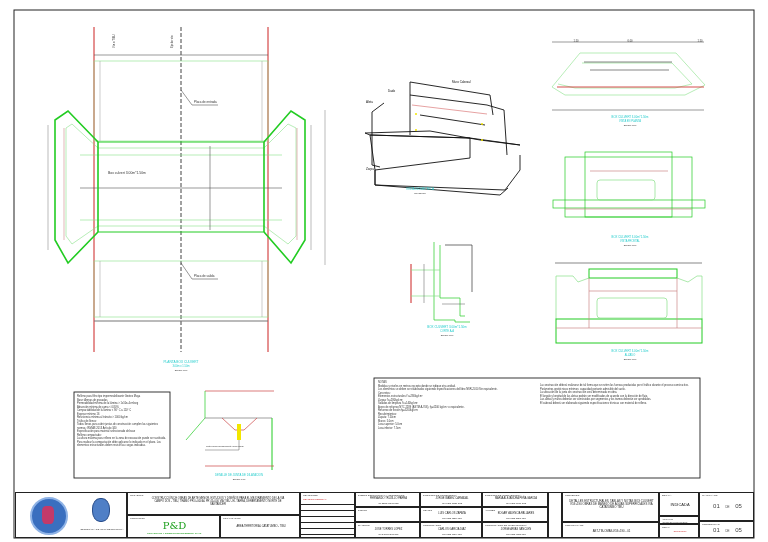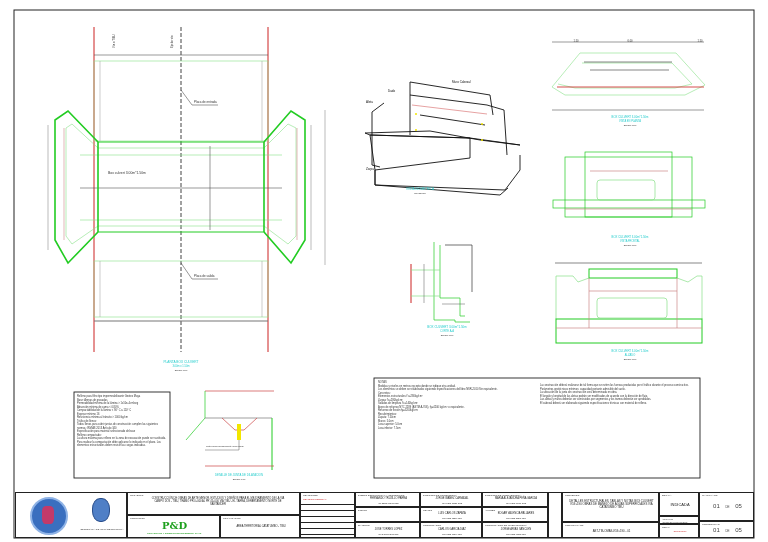--- a/index.html
+++ b/index.html
@@ -234,21 +234,21 @@
     <div style="position:absolute;left:62px;top:35px;width:48px;font-size:2.4px;text-align:center;color:#333;">SECRETARIA DE INFRAESTRUCTURA</div>
   </div>
 
   <div class="cell" style="left:127px;top:492px;width:173px;height:23px;">
     <div class="tb-label" style="left:2px;top:1px;">PROYECTO</div>
     <div class="tb" style="left:20px;top:5px;width:140px;text-align:center;font-size:2.6px;">CONSTRUCCIÓN DE OBRAS DE ARTE MENOR, ESTUDIOS Y DISEÑOS PARA EL MEJORAMIENTO DE LA VIA CAMPO DOS - TIBU, TRAMO PR 0+000 AL PR 45+000 VIA TIBU - EL TARRA, DEPARTAMENTO NORTE DE SANTANDER</div>
   </div>
 
   <div class="cell" style="left:127px;top:515px;width:93px;height:23px;">
     <div class="tb-label" style="left:2px;top:1px;">CONSULTOR</div>
-    <div style="position:absolute;left:0;top:4px;width:93px;text-align:center;font-family:'DejaVu Serif',serif;font-weight:bold;font-size:10px;color:#1ea01e;">P&amp;D</div>
+    <div style="position:absolute;left:0;top:4px;width:93px;text-align:center;font-family:'DejaVu Serif',serif;font-weight:normal;font-size:10px;color:#1ea01e;">P&amp;D</div>
     <div style="position:absolute;left:4px;top:16px;width:85px;text-align:center;font-size:2.4px;font-weight:bold;color:#1ea01e;">PROYECTOS Y DISEÑOS DE INGENIERIA S.A.S.</div>
   </div>
 
   <div class="cell" style="left:220px;top:515px;width:80px;height:23px;">
     <div class="tb-label" style="left:2px;top:1px;">LOCALIZACION</div>
     <div class="tb" style="left:0;top:10px;width:80px;text-align:center;font-size:2.6px;">AREA TERRITORIAL CATATUMBO - TIBU</div>
   </div>
 
   <div class="cell" style="left:300px;top:492px;width:55px;height:46px;">
     <div class="tb-label" style="left:2px;top:1px;">REVISIONES</div>

